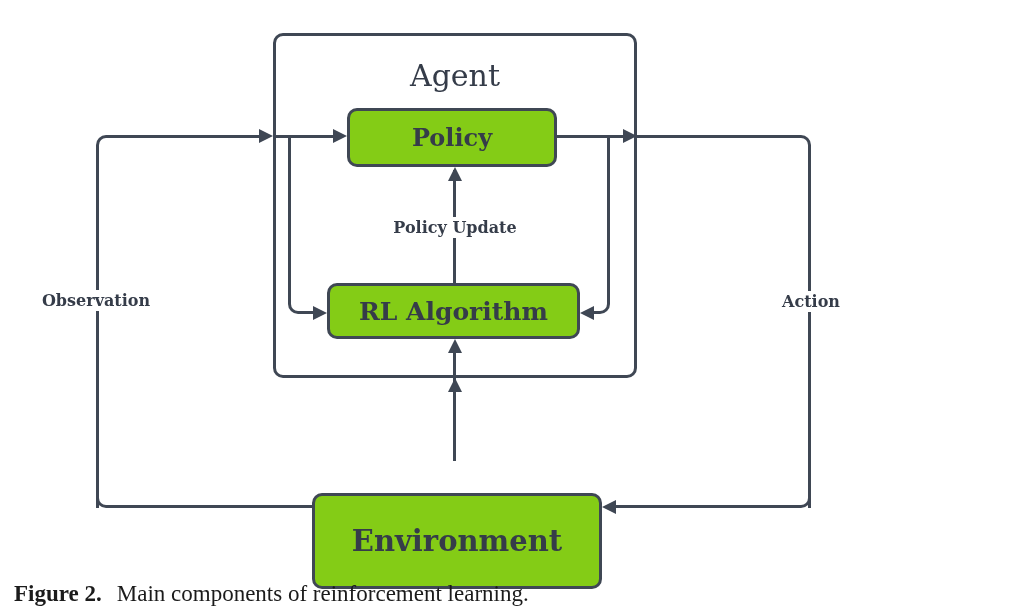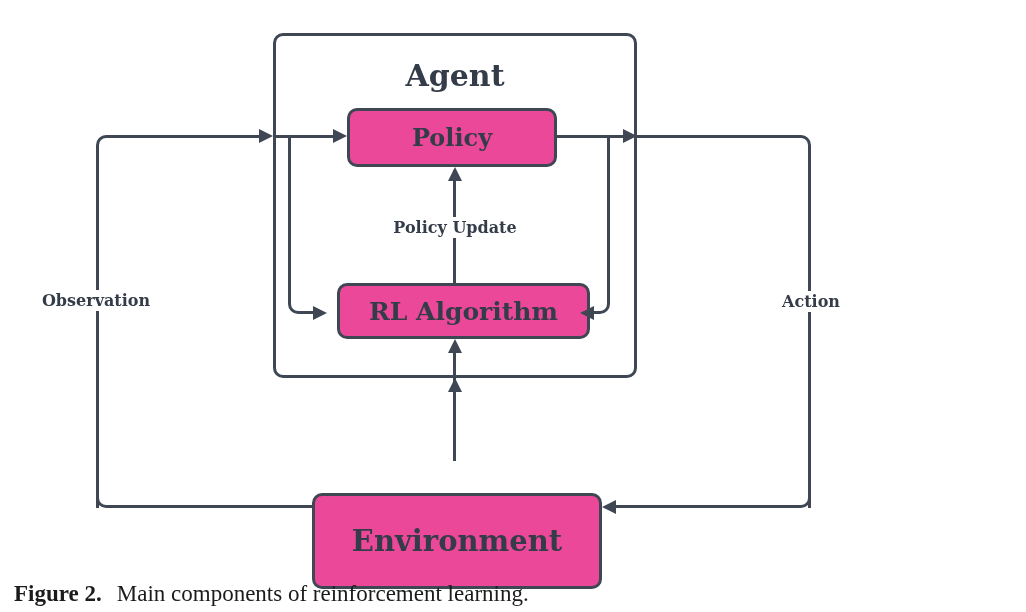--- a/index.html
+++ b/index.html
@@ -9,27 +9,27 @@
     --bg:#ffffff;
   }
   html,body{margin:0;padding:0;background:var(--bg);}
   #stage{
     position:relative;width:1026px;height:612px;background:var(--bg);
     font-family:"DejaVu Serif",serif;color:var(--text);overflow:hidden;
   }
   
   .box{
     position:absolute;box-sizing:border-box;border:3px solid var(--line);
-    border-radius:10px;background:#ec4899;display:flex;align-items:center;justify-content:center;
+    border-radius:10px;background:#84cc16;display:flex;align-items:center;justify-content:center;
     font-weight:bold;color:var(--text);
   }
   #agent-box{left:273px;top:33px;width:364px;height:345px;background:transparent;}
-  #agent-title{position:absolute;left:0;right:0;top:22px;text-align:center;font-size:30px;font-weight:bold;}
+  #agent-title{position:absolute;left:0;right:0;top:22px;text-align:center;font-size:30px;font-weight:normal;}
   #policy-box{left:347px;top:108px;width:210px;height:59px;font-size:24px;}
-  #rl-box{left:327px;top:283px;width:253px;height:56px;font-size:25px;margin-left:10px;}
+  #rl-box{left:327px;top:283px;width:253px;height:56px;font-size:25px;}
   #env-box{left:312px;top:461px;width:290px;height:96px;font-size:29px;margin-top:32px;}
   
   .seg{position:absolute;box-sizing:border-box;}
   .h{background:var(--line);height:3px;}
   .v{background:var(--line);width:3px;}
   #obs-l1{left:96px;top:135px;width:170px;height:373px;border-left:3px solid var(--line);border-top:3px solid var(--line);border-top-left-radius:10px;}
   #obs-l2{left:96px;top:408px;width:216px;height:100px;border-left:3px solid var(--line);border-bottom:3px solid var(--line);border-bottom-left-radius:10px;}
   #act-l1{left:637px;top:135px;width:174px;height:373px;border-right:3px solid var(--line);border-top:3px solid var(--line);border-top-right-radius:10px;}
   #act-l2{left:616px;top:408px;width:195px;height:100px;border-right:3px solid var(--line);border-bottom:3px solid var(--line);border-bottom-right-radius:10px;}
   #in-left-h{left:273px;top:135px;width:62px;}

